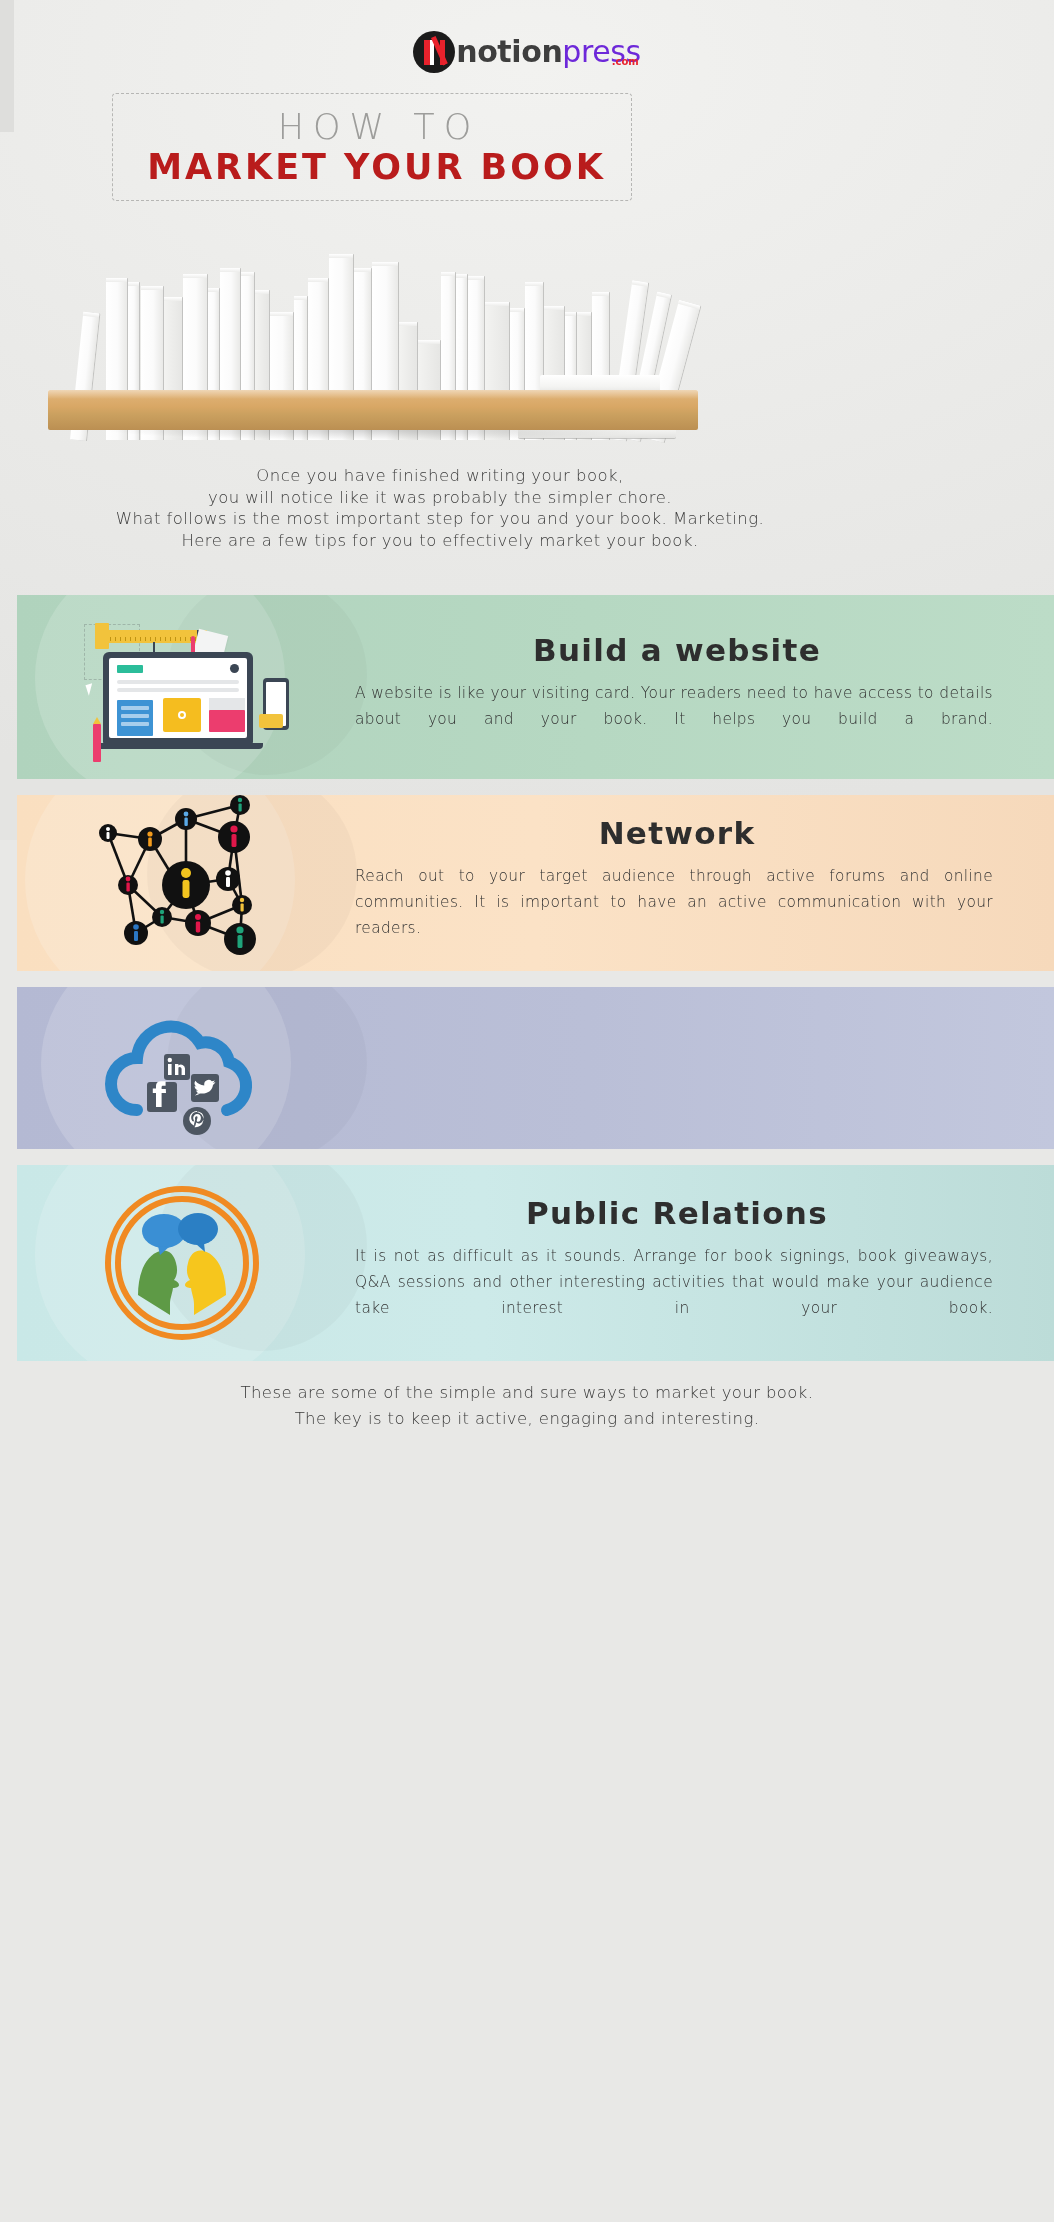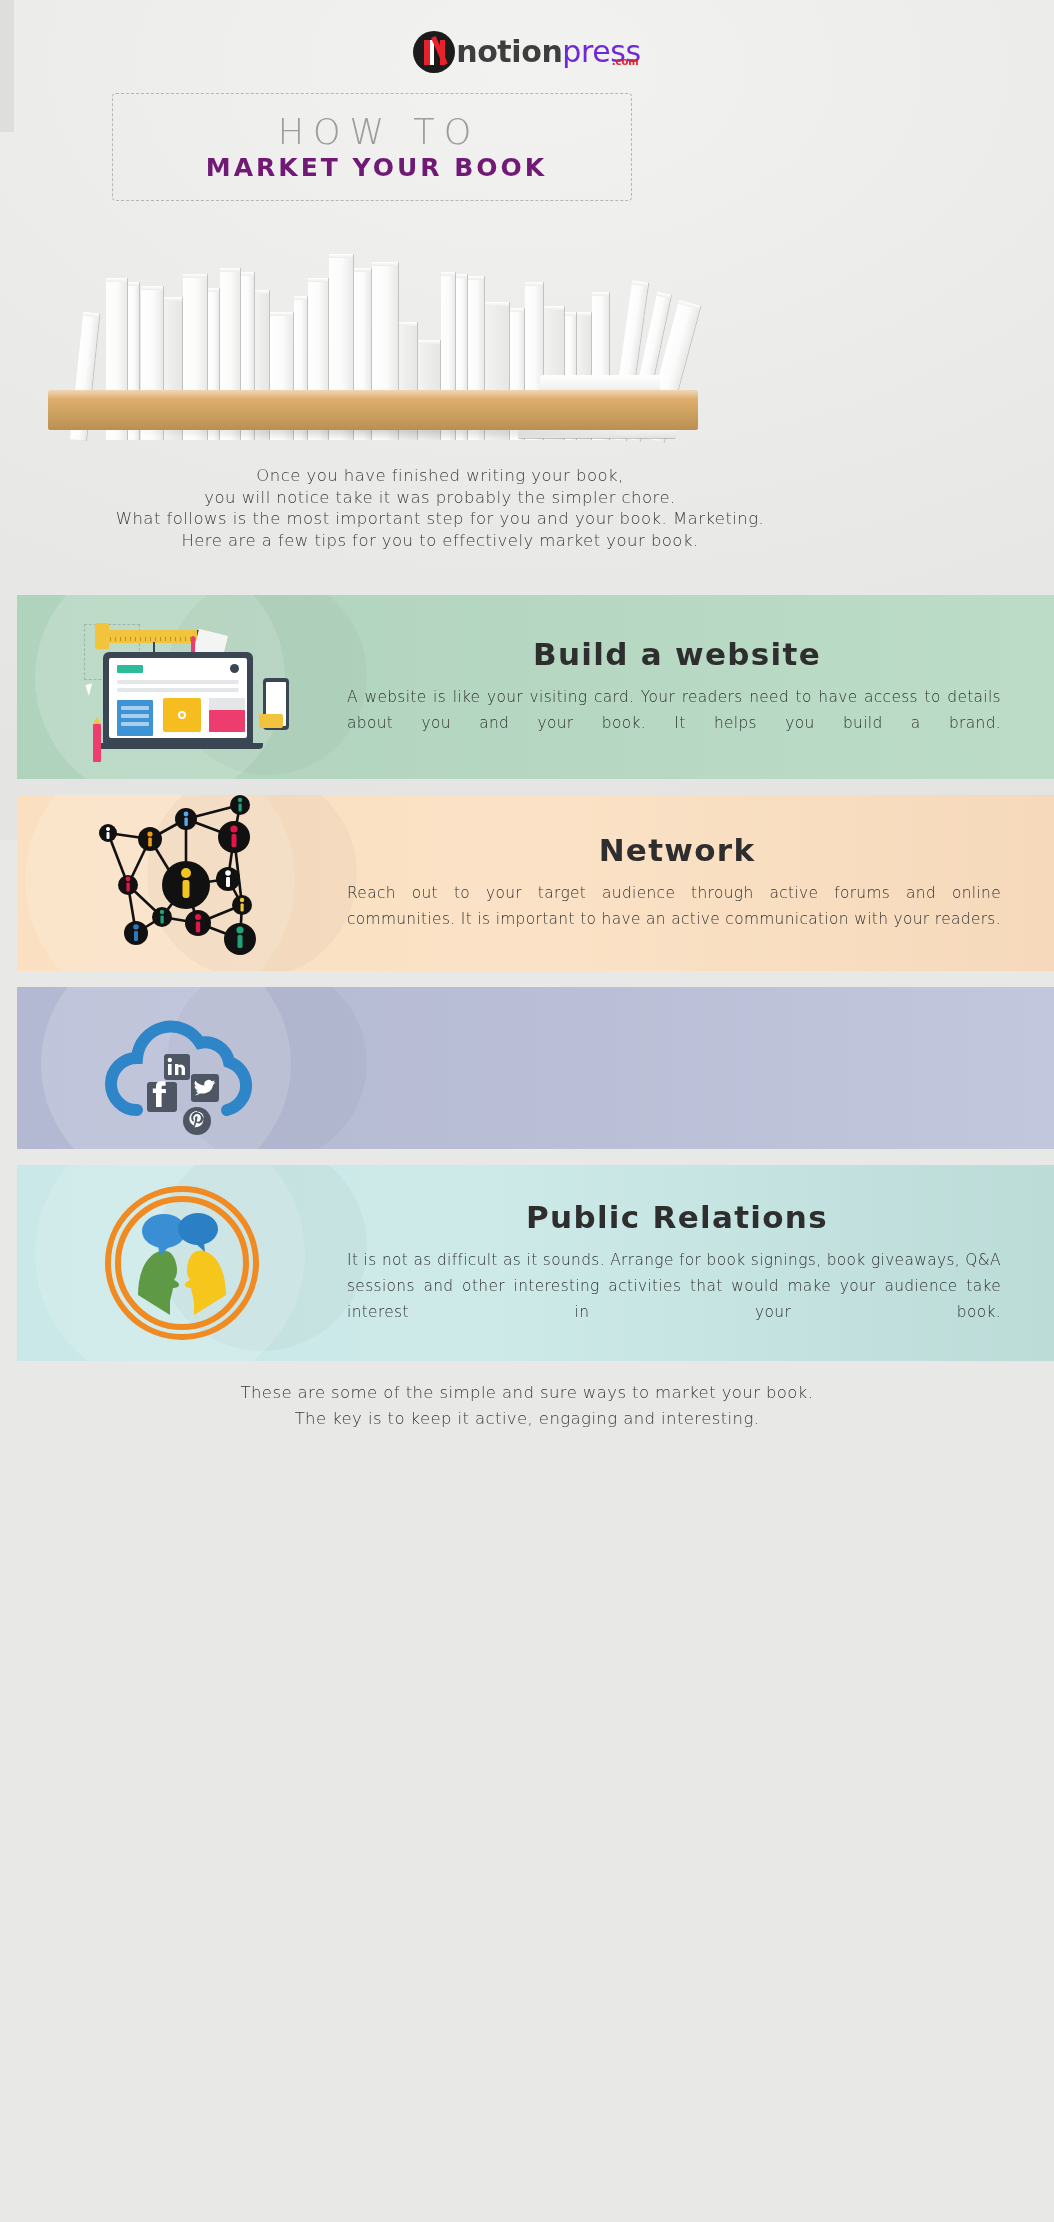--- a/index.html
+++ b/index.html
@@ -68,21 +68,21 @@
   .title-box{
     position:absolute;left:112px;top:93px;width:518px;height:106px;
     border:1px dashed #b6b6b4;border-radius:4px;
     display:flex;flex-direction:column;align-items:center;justify-content:center;
   }
   .title-top{
     font-size:35px;letter-spacing:9px;color:#9d9d9b;font-weight:300;
     margin:0 0 2px 14px;line-height:1.1;
   }
   .title-main{
-    font-size:25px;letter-spacing:3px;color:#701a75;font-weight:bold;
+    font-size:35px;letter-spacing:3px;color:#b91c1c;font-weight:bold;
     margin-left:9px;line-height:1.1;white-space:nowrap;
   }
 
   
   .shelf-scene{
     position:absolute;left:48px;top:235px;width:650px;height:205px;
   }
   .book{
     position:absolute;bottom:0;background:linear-gradient(90deg,#ffffff 0%,#fbfbfb 55%,#e9e9e7 100%);
     border-radius:1px 1px 0 0;
@@ -140,21 +140,21 @@
   .band-copy{
     position:relative;width:660px;flex:none;padding-right:18px;
   }
   .band-head{
     font-size:31px;font-weight:bold;color:#2e2e2e;letter-spacing:1.3px;
     text-align:center;margin:0 0 14px 0;line-height:1.05;
   }
   .band-body{
     font-size:15.4px;line-height:26px;color:#323232;letter-spacing:.35px;
     text-align:justify;text-align-last:justify;font-weight:300;
-    margin:0;padding:0 6px 0 0;
+    margin:8px;padding:0 6px 0 0;
   }
 
   #band-1{top:595px;height:184px;background:linear-gradient(90deg,#b0d3bd 0%,#b6d8c2 55%,#bcdcc7 100%);}
   #band-2{top:795px;height:176px;background:linear-gradient(90deg,#fadfc0 0%,#fbe2c6 50%,#f6d9bb 100%);}
   #band-3{top:987px;height:162px;background:linear-gradient(90deg,#b4b9d3 0%,#babfd7 55%,#c2c7dd 100%);}
   #band-4{top:1165px;height:196px;background:linear-gradient(90deg,#c9e8e7 0%,#cdeae9 45%,#bcdcd8 100%);}
 
   
   .art-web{position:relative;width:230px;height:150px;}
   .aw-laptop{position:absolute;left:36px;top:40px;width:150px;height:92px;background:#3b4654;border-radius:6px 6px 2px 2px;padding:6px;box-sizing:border-box;}
@@ -336,21 +336,21 @@
       <div class="lay" style="left:22px;bottom:46px;width:120px;height:19px;"></div>
       <div class="lay" style="left:12px;bottom:25px;width:140px;height:20px;"></div>
       <div class="lay" style="left:0px;bottom:2px;width:158px;height:22px;"></div>
     </div>
   </div>
   <div class="shelf-board"></div>
   <div class="shelf-shadow"></div>
 
   <div class="intro">
     <div>Once you have finished writing your book,</div>
-    <div>you will notice take it was probably the simpler chore.</div>
+    <div>you will notice like it was probably the simpler chore.</div>
     <div>What follows is the most important step for you and your book. Marketing.</div>
     <div>Here are a few tips for you to effectively market your book.</div>
   </div>
 
   <div class="band" id="band-1">
     <div class="blob" style="left:18px;top:-42px;width:250px;height:250px;"></div>
     <div class="blob2" style="left:150px;top:-20px;width:200px;height:200px;"></div>
     <div class="band-art">
       <div class="art-web">
         <div class="aw-dash"></div>

